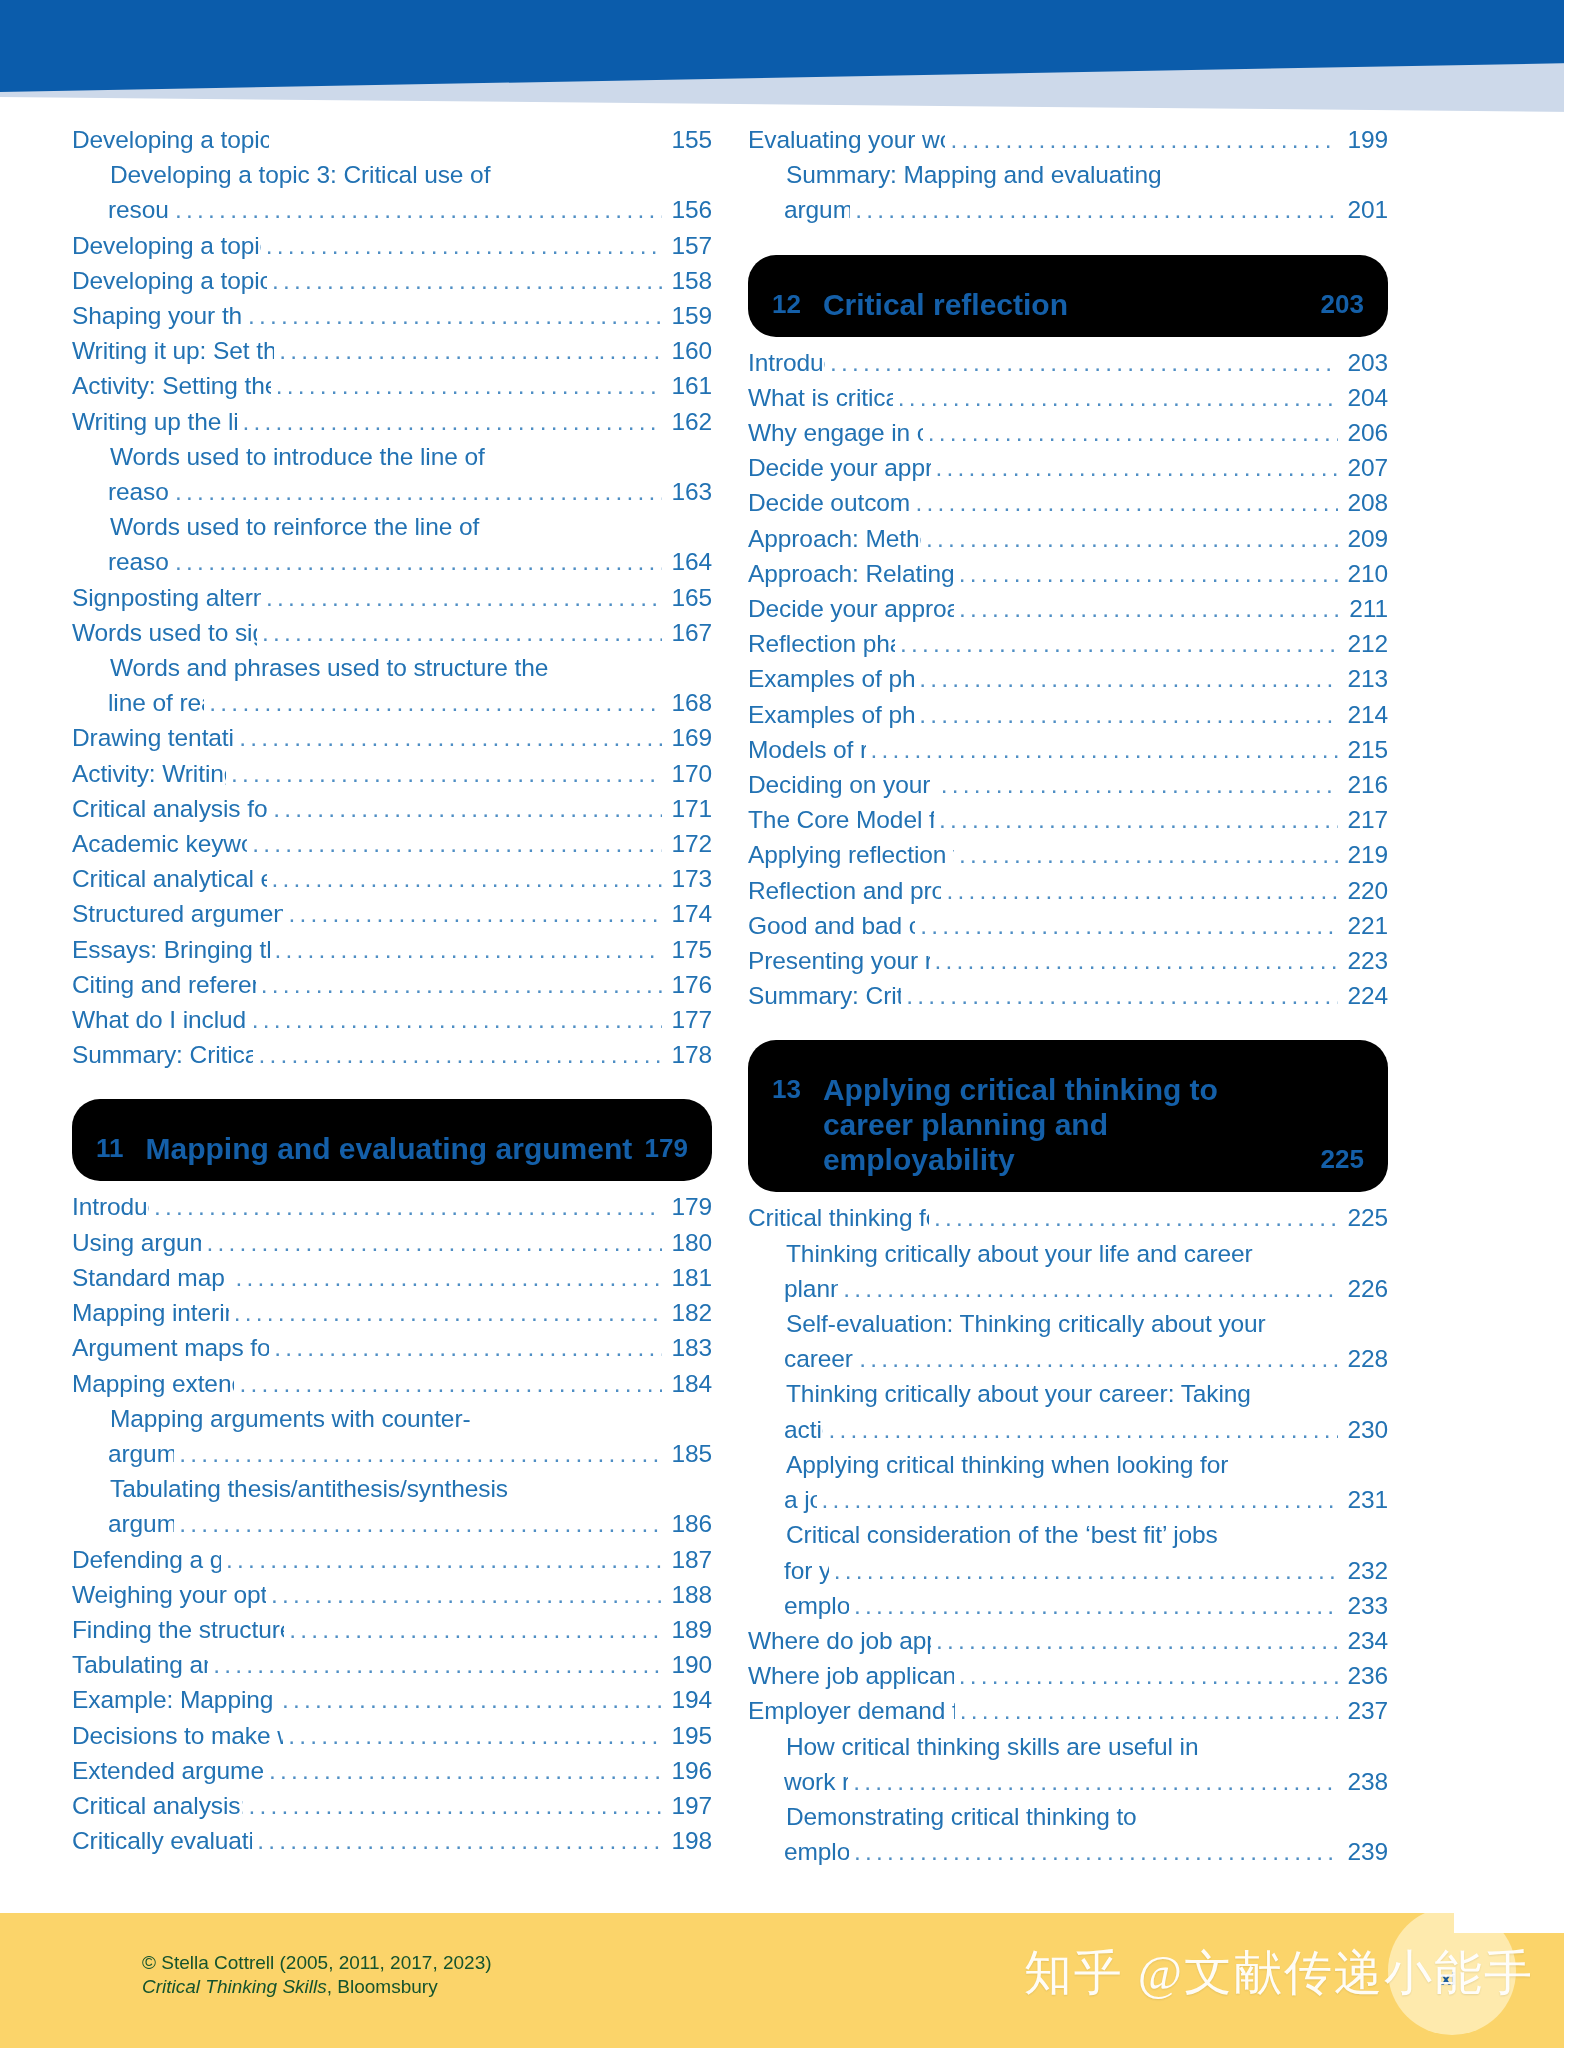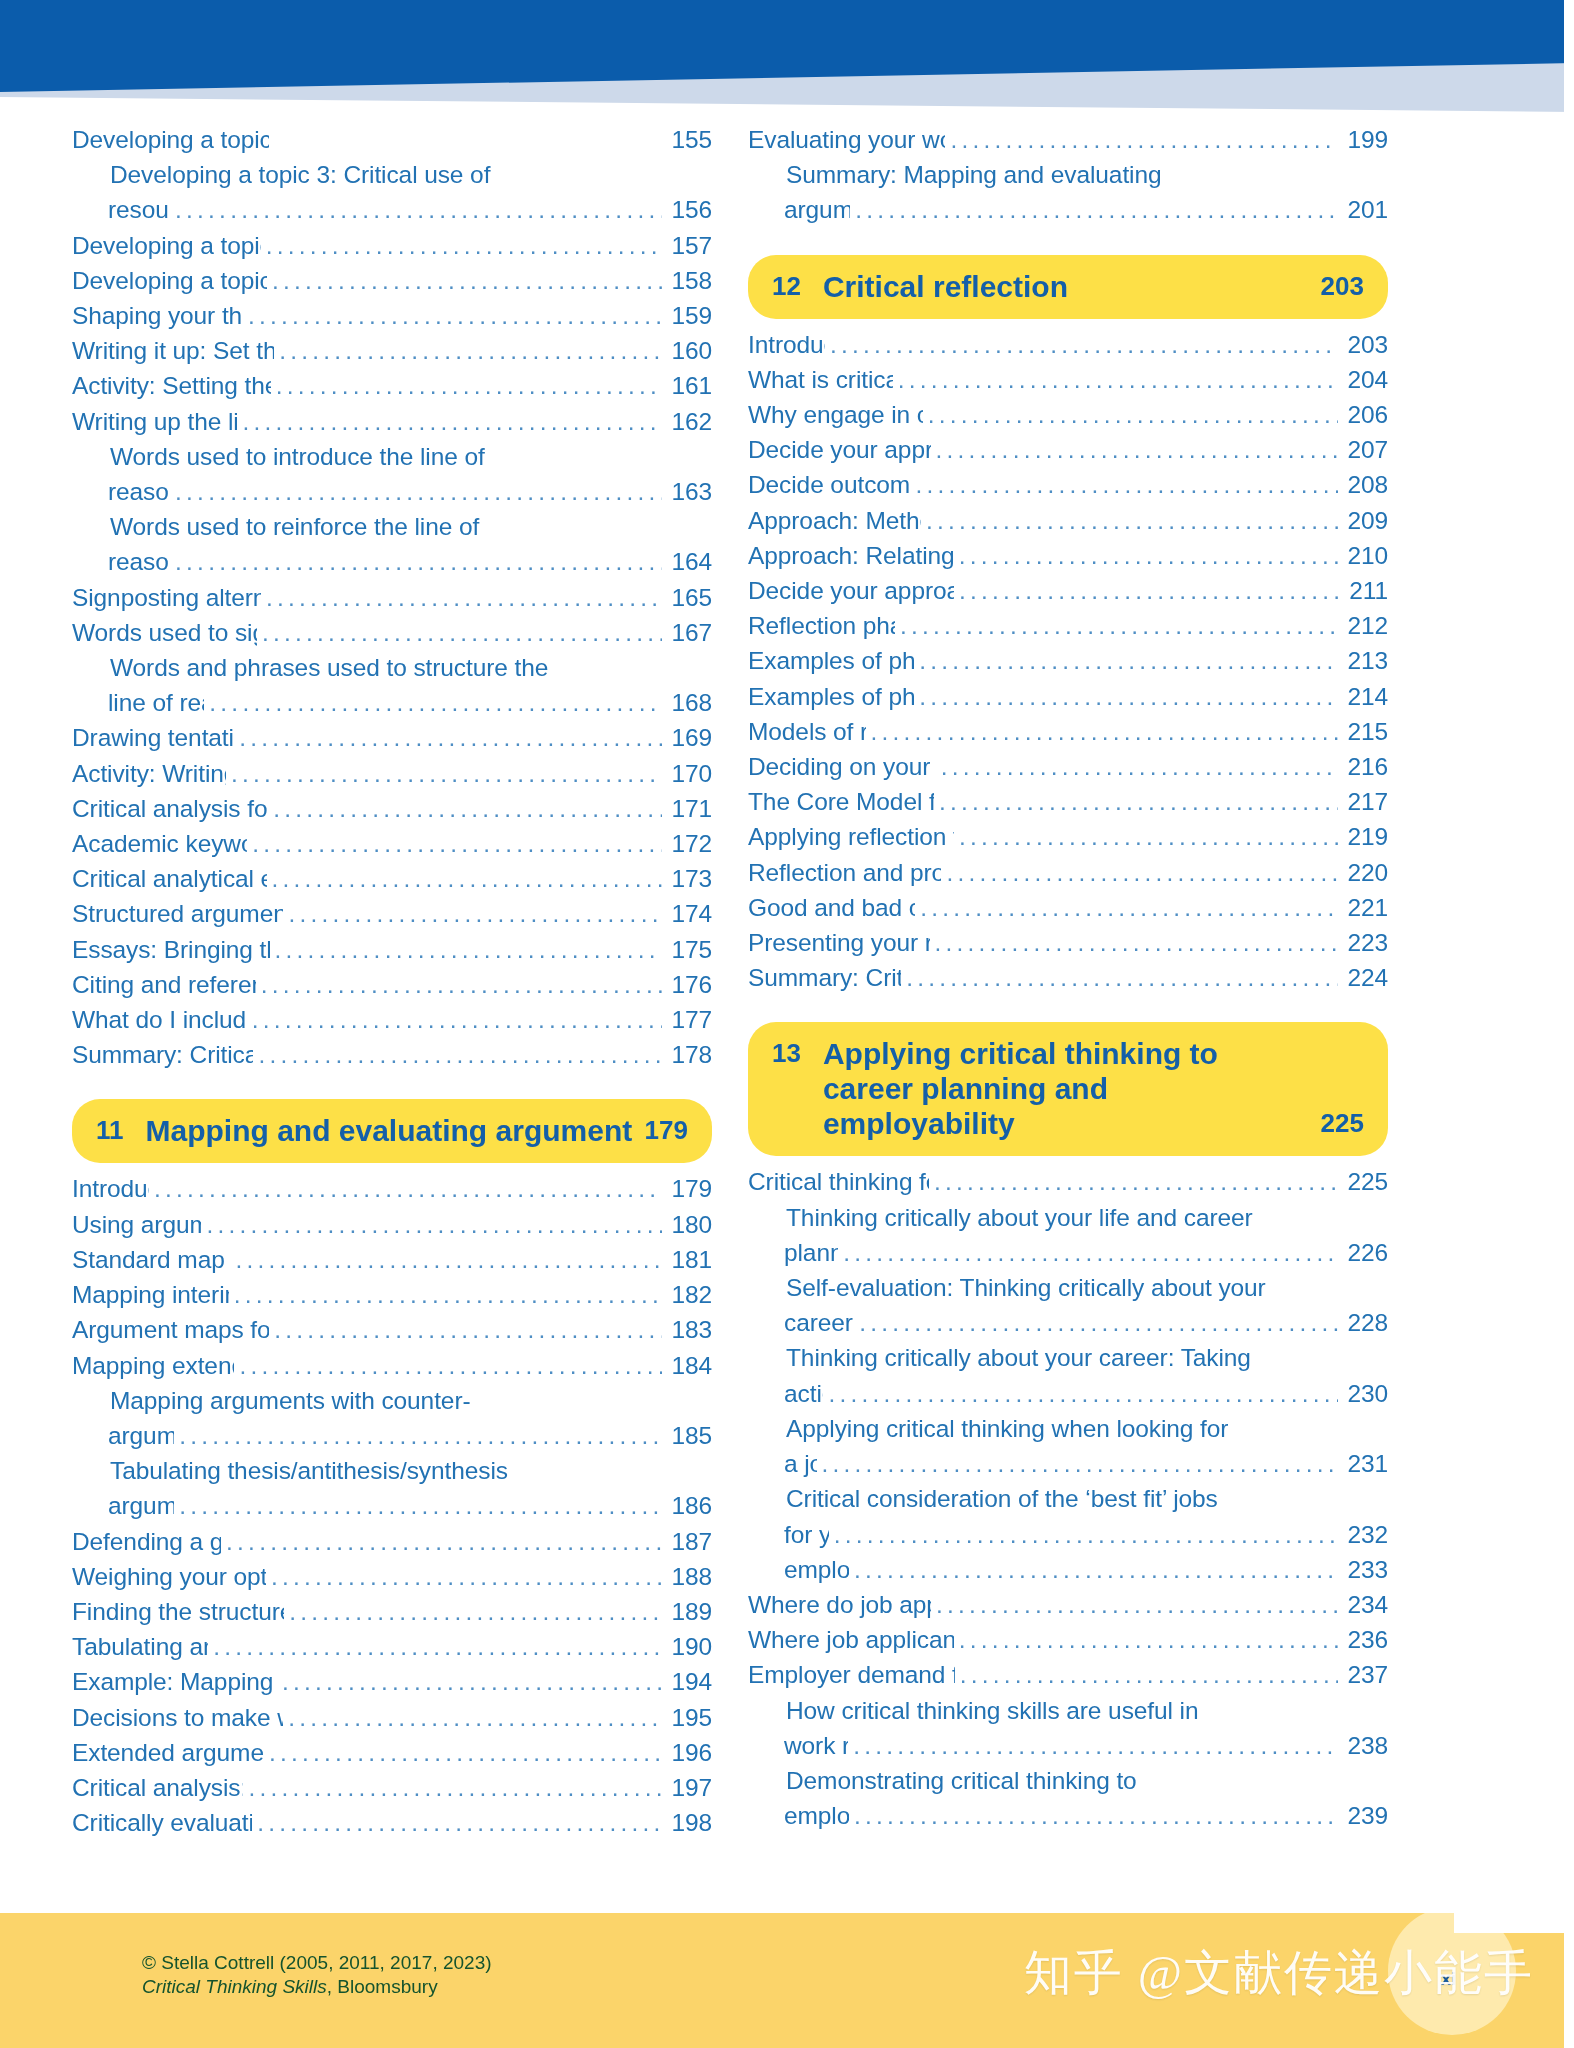--- a/index.html
+++ b/index.html
@@ -92,24 +92,24 @@
   
   .wrap-first { display: block; margin-left: 38px; }
   .wrap-second {
     display: flex;
     align-items: baseline;
     padding-left: 36px;
   }
 
   
   .chapter-box {
-    background: #fde047;
+    background: #000000;
     border-radius: 28px;
     margin: 27px 0 8px 0;
-    padding: 14px 24px 15px 24px;
+    padding: 32px 24px 15px 24px;
     display: flex;
     align-items: flex-end;
     min-height: 44px;
     box-sizing: border-box;
   }
   .chapter-inner {
     display: flex;
     width: 100%;
     align-items: flex-end;
   }

